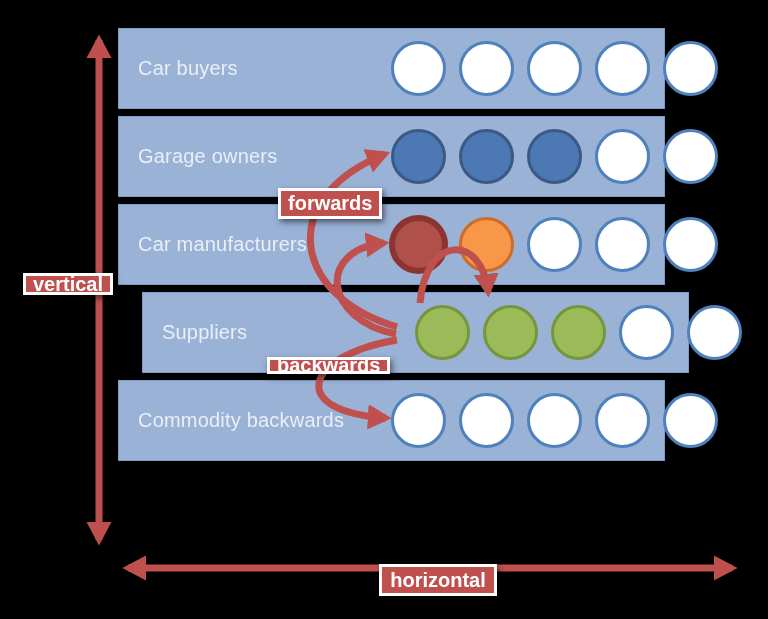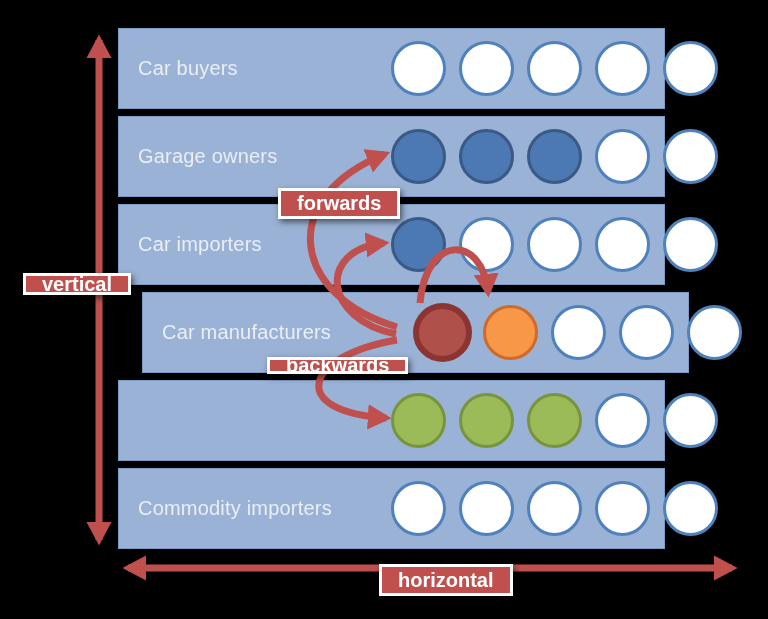--- a/index.html
+++ b/index.html
@@ -71,21 +71,21 @@
   .tag{
     position:absolute;
     z-index:6;
     background:var(--accent);
     border:3px solid #fff;
     box-shadow:2px 3px 6px rgba(0,0,0,.55);
     color:#fff;
     font-weight:bold;
     font-size:20px;
     display:flex;align-items:center;justify-content:center;
-    padding:0 16px;
+    padding:0 7px;
     box-sizing:border-box;
     white-space:nowrap;
   }
   .tag-forwards {left:278px;top:188px;height:31px;min-width:104px;}
   .tag-backwards{left:267px;top:357px;height:17px;min-width:116px;}
   .tag-vertical {left:23px; top:273px;height:22px;min-width:87px;}
   .tag-horizontal{left:379px;top:564px;height:32px;min-width:118px;}
 </style>
 </head>
 <body>
@@ -106,50 +106,41 @@
     <span class="band-label">Garage owners</span>
     <div class="circles">
         <div class="circle" style="background: rgb(76, 121, 179); border-color: rgb(58, 90, 133);"></div>
         <div class="circle" style="background: rgb(76, 121, 179); border-color: rgb(58, 90, 133);"></div>
         <div class="circle" style="background: rgb(76, 121, 179); border-color: rgb(58, 90, 133);"></div>
         <div class="circle" style="background: rgb(255, 255, 255); border-color: rgb(79, 129, 189);"></div>
         <div class="circle" style="background: rgb(255, 255, 255); border-color: rgb(79, 129, 189);"></div>
       </div>
   </div>
   <div class="band">
-    <span class="band-label">Car importers</span>
-    <div class="circles">
-        <div class="circle" style="background: rgb(76, 121, 179); border-color: rgb(58, 90, 133);"></div>
-        <div class="circle" style="background: rgb(255, 255, 255); border-color: rgb(79, 129, 189);"></div>
-        <div class="circle" style="background: rgb(255, 255, 255); border-color: rgb(79, 129, 189);"></div>
-        <div class="circle" style="background: rgb(255, 255, 255); border-color: rgb(79, 129, 189);"></div>
-        <div class="circle" style="background: rgb(255, 255, 255); border-color: rgb(79, 129, 189);"></div>
-      </div>
-  </div>
-  <div class="band">
     <span class="band-label">Car manufacturers</span>
     <div class="circles">
         <div class="circle big" style="background: rgb(176, 80, 75); border-color: rgb(140, 52, 49);"></div>
         <div class="circle" style="background: rgb(247, 151, 71); border-color: rgb(207, 107, 42);"></div>
         <div class="circle" style="background: rgb(255, 255, 255); border-color: rgb(79, 129, 189);"></div>
         <div class="circle" style="background: rgb(255, 255, 255); border-color: rgb(79, 129, 189);"></div>
         <div class="circle" style="background: rgb(255, 255, 255); border-color: rgb(79, 129, 189);"></div>
       </div>
   </div>
   <div class="band">
+    <span class="band-label">Suppliers</span>
     <div class="circles">
         <div class="circle" style="background: rgb(155, 187, 89); border-color: rgb(119, 149, 63);"></div>
         <div class="circle" style="background: rgb(155, 187, 89); border-color: rgb(119, 149, 63);"></div>
         <div class="circle" style="background: rgb(155, 187, 89); border-color: rgb(119, 149, 63);"></div>
         <div class="circle" style="background: rgb(255, 255, 255); border-color: rgb(79, 129, 189);"></div>
         <div class="circle" style="background: rgb(255, 255, 255); border-color: rgb(79, 129, 189);"></div>
       </div>
   </div>
   <div class="band">
-    <span class="band-label">Commodity importers</span>
+    <span class="band-label">Commodity backwards</span>
     <div class="circles">
         <div class="circle" style="background: rgb(255, 255, 255); border-color: rgb(79, 129, 189);"></div>
         <div class="circle" style="background: rgb(255, 255, 255); border-color: rgb(79, 129, 189);"></div>
         <div class="circle" style="background: rgb(255, 255, 255); border-color: rgb(79, 129, 189);"></div>
         <div class="circle" style="background: rgb(255, 255, 255); border-color: rgb(79, 129, 189);"></div>
         <div class="circle" style="background: rgb(255, 255, 255); border-color: rgb(79, 129, 189);"></div>
       </div>
   </div>
 
   <svg class="overlay" width="768" height="619" viewBox="0 0 768 619">

